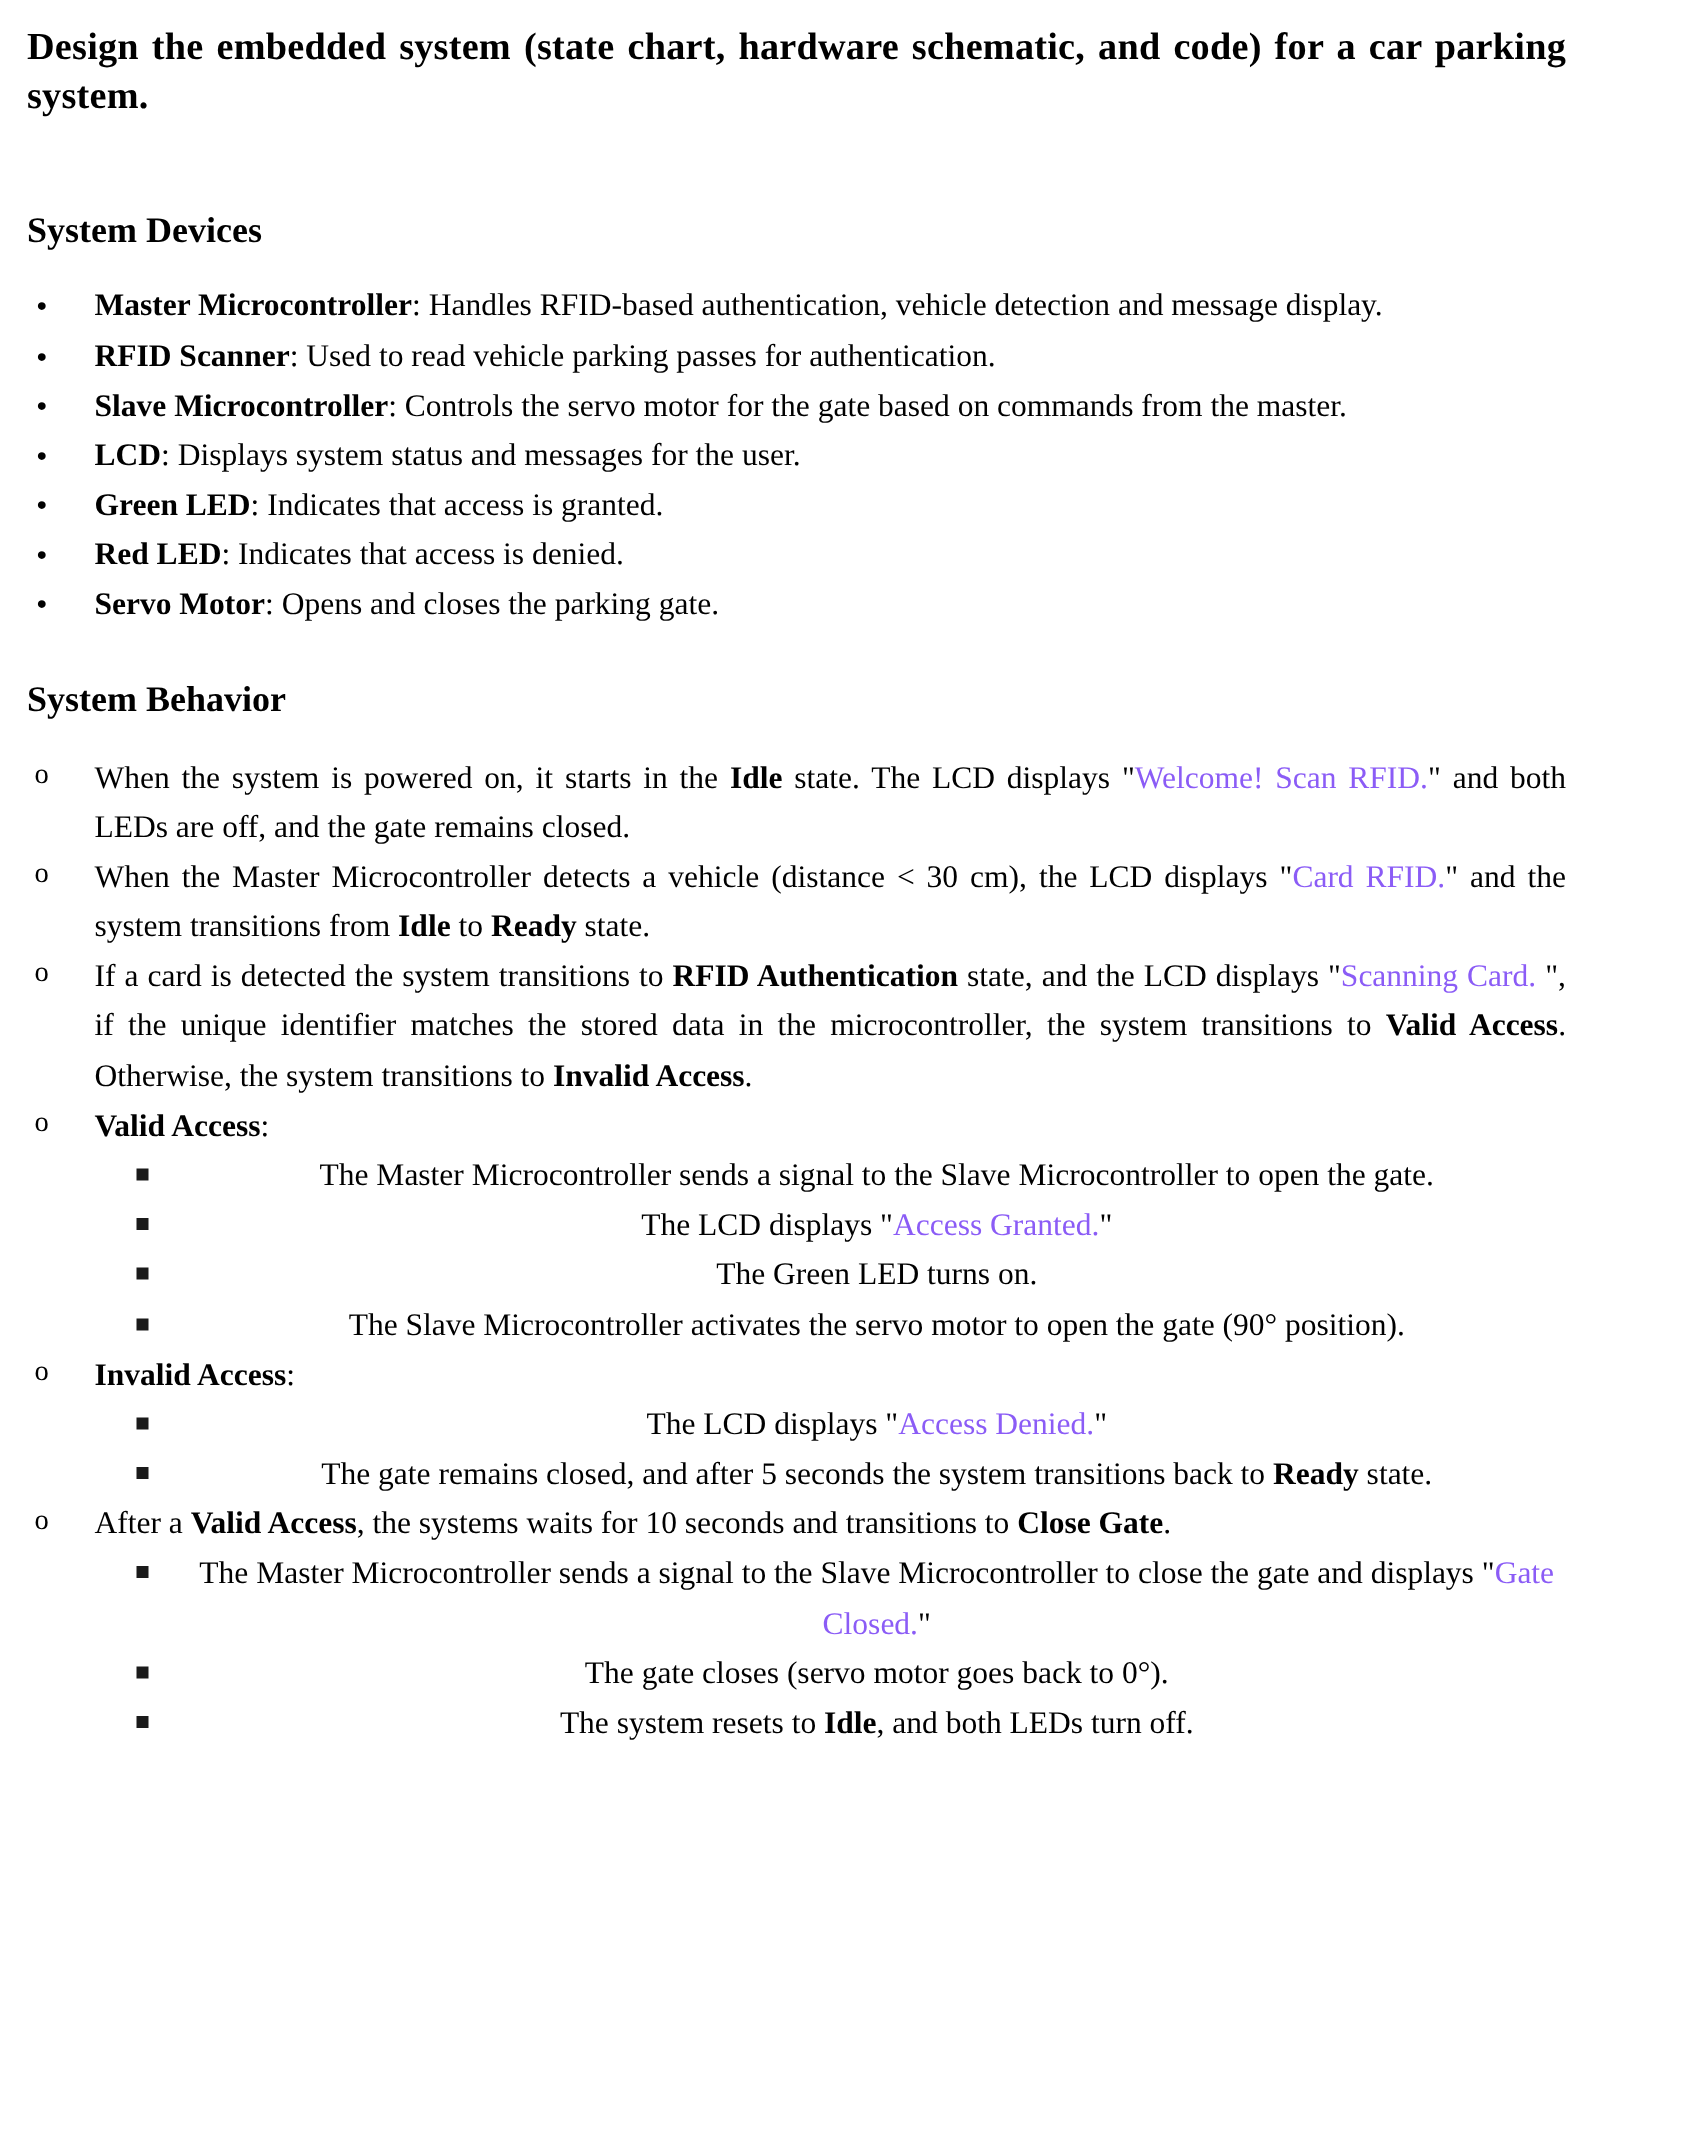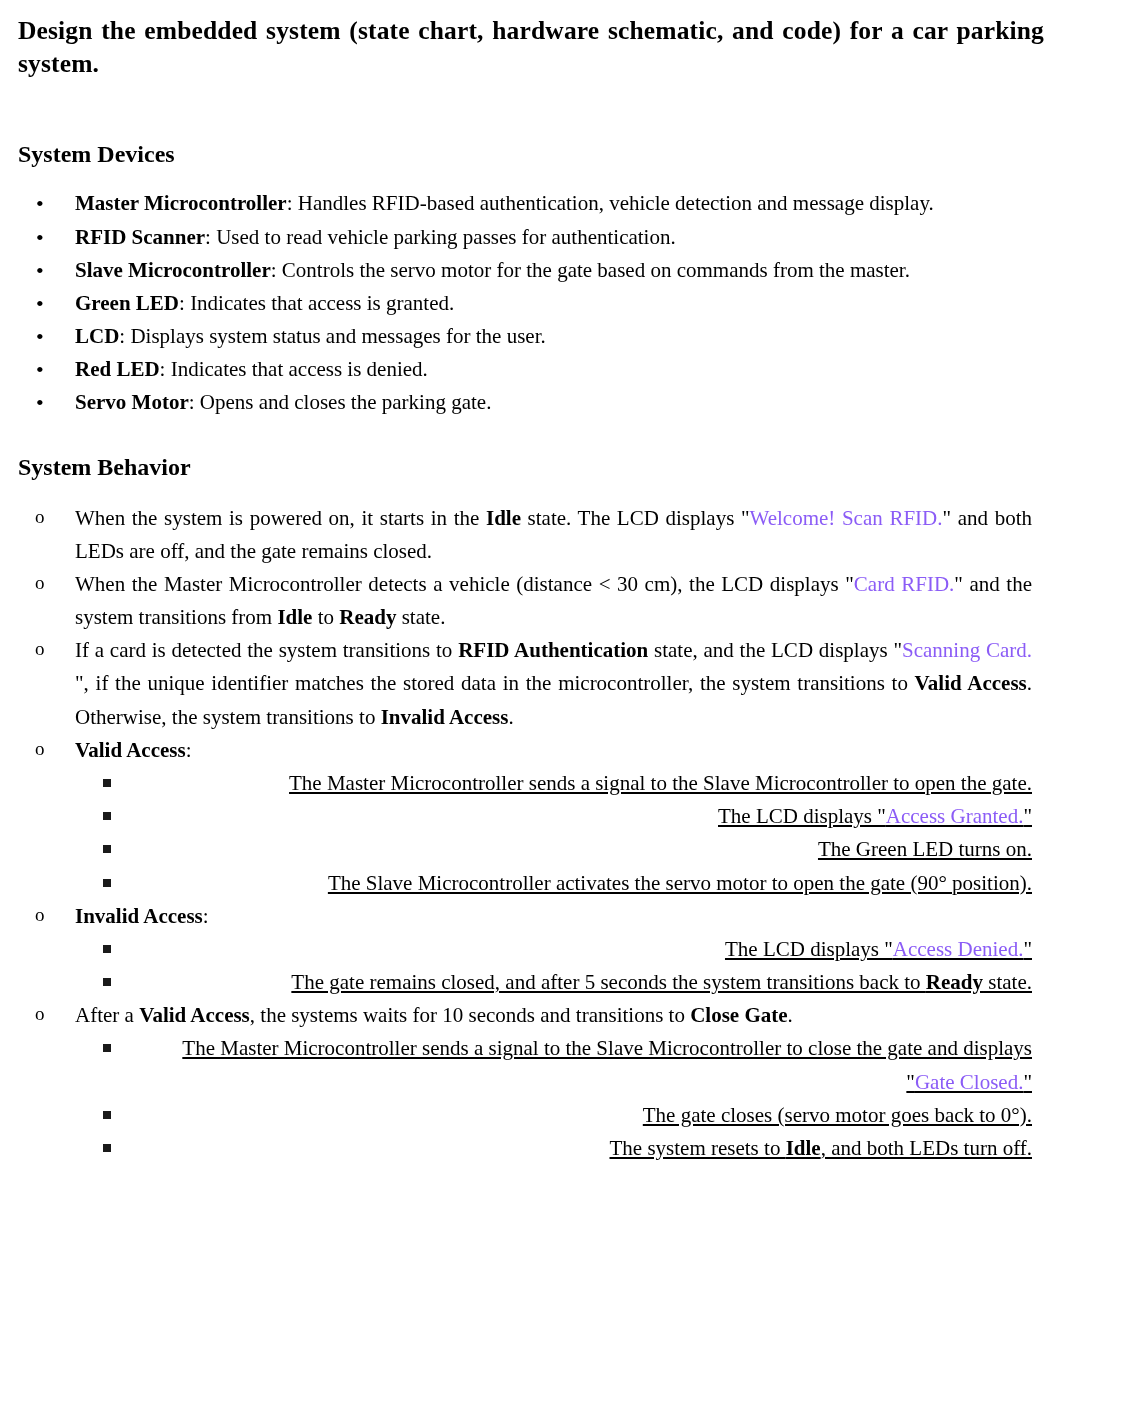--- a/index.html
+++ b/index.html
@@ -43,21 +43,21 @@
     margin: 26px 0 0 0;
     line-height: 1.25;
   }
   #heading-behavior {
     margin-top: 32px;
   }
 
   
   ul.lvl1, ul.lvl2 {
     list-style: none;
-    margin: 12px;
+    margin: 0;
     padding: 0;
   }
   ul.lvl1 {
     margin-top: 18px;
   }
   #behavior-list {
     margin-top: 20px;
   }
 
   li.item {
@@ -104,22 +104,21 @@
   }
 
   
   ul.lvl2 {
     margin: 0;
   }
   li.square {
     padding-left: 107px;
     font-size: 21px;
     line-height: 1.58;
-    text-align: right;
-    text-decoration: underline;
+    text-align: center;
   }
   li.square > .marker {
     position: absolute;
     left: 73px;
     top: 0;
     line-height: 1.58;
   }
   li.square > .marker::before {
     content: "";
     display: inline-block;
@@ -159,26 +158,26 @@
       <span class="text"><b>RFID Scanner</b><span>: </span><span>Used to read vehicle parking passes for authentication.</span></span>
     </li>
 
     <li class="item disc">
       <span class="marker"></span>
       <span class="text"><b>Slave Microcontroller</b><span>: </span><span>Controls the servo motor for the gate based on commands from the master.</span></span>
     </li>
 
     <li class="item disc nojust">
       <span class="marker"></span>
+      <span class="text"><b>LCD</b><span>: </span><span>Displays system status and messages for the user.</span></span>
+    </li>
+
+    <li class="item disc nojust">
+      <span class="marker"></span>
       <span class="text"><b>Green LED</b><span>: </span><span>Indicates that access is granted.</span></span>
-    </li>
-
-    <li class="item disc nojust">
-      <span class="marker"></span>
-      <span class="text"><b>LCD</b><span>: </span><span>Displays system status and messages for the user.</span></span>
     </li>
 
     <li class="item disc nojust">
       <span class="marker"></span>
       <span class="text"><b>Red LED</b><span>: </span><span>Indicates that access is denied.</span></span>
     </li>
 
     <li class="item disc nojust">
       <span class="marker"></span>
       <span class="text"><b>Servo Motor</b><span>: </span><span>Opens and closes the parking gate.</span></span>

